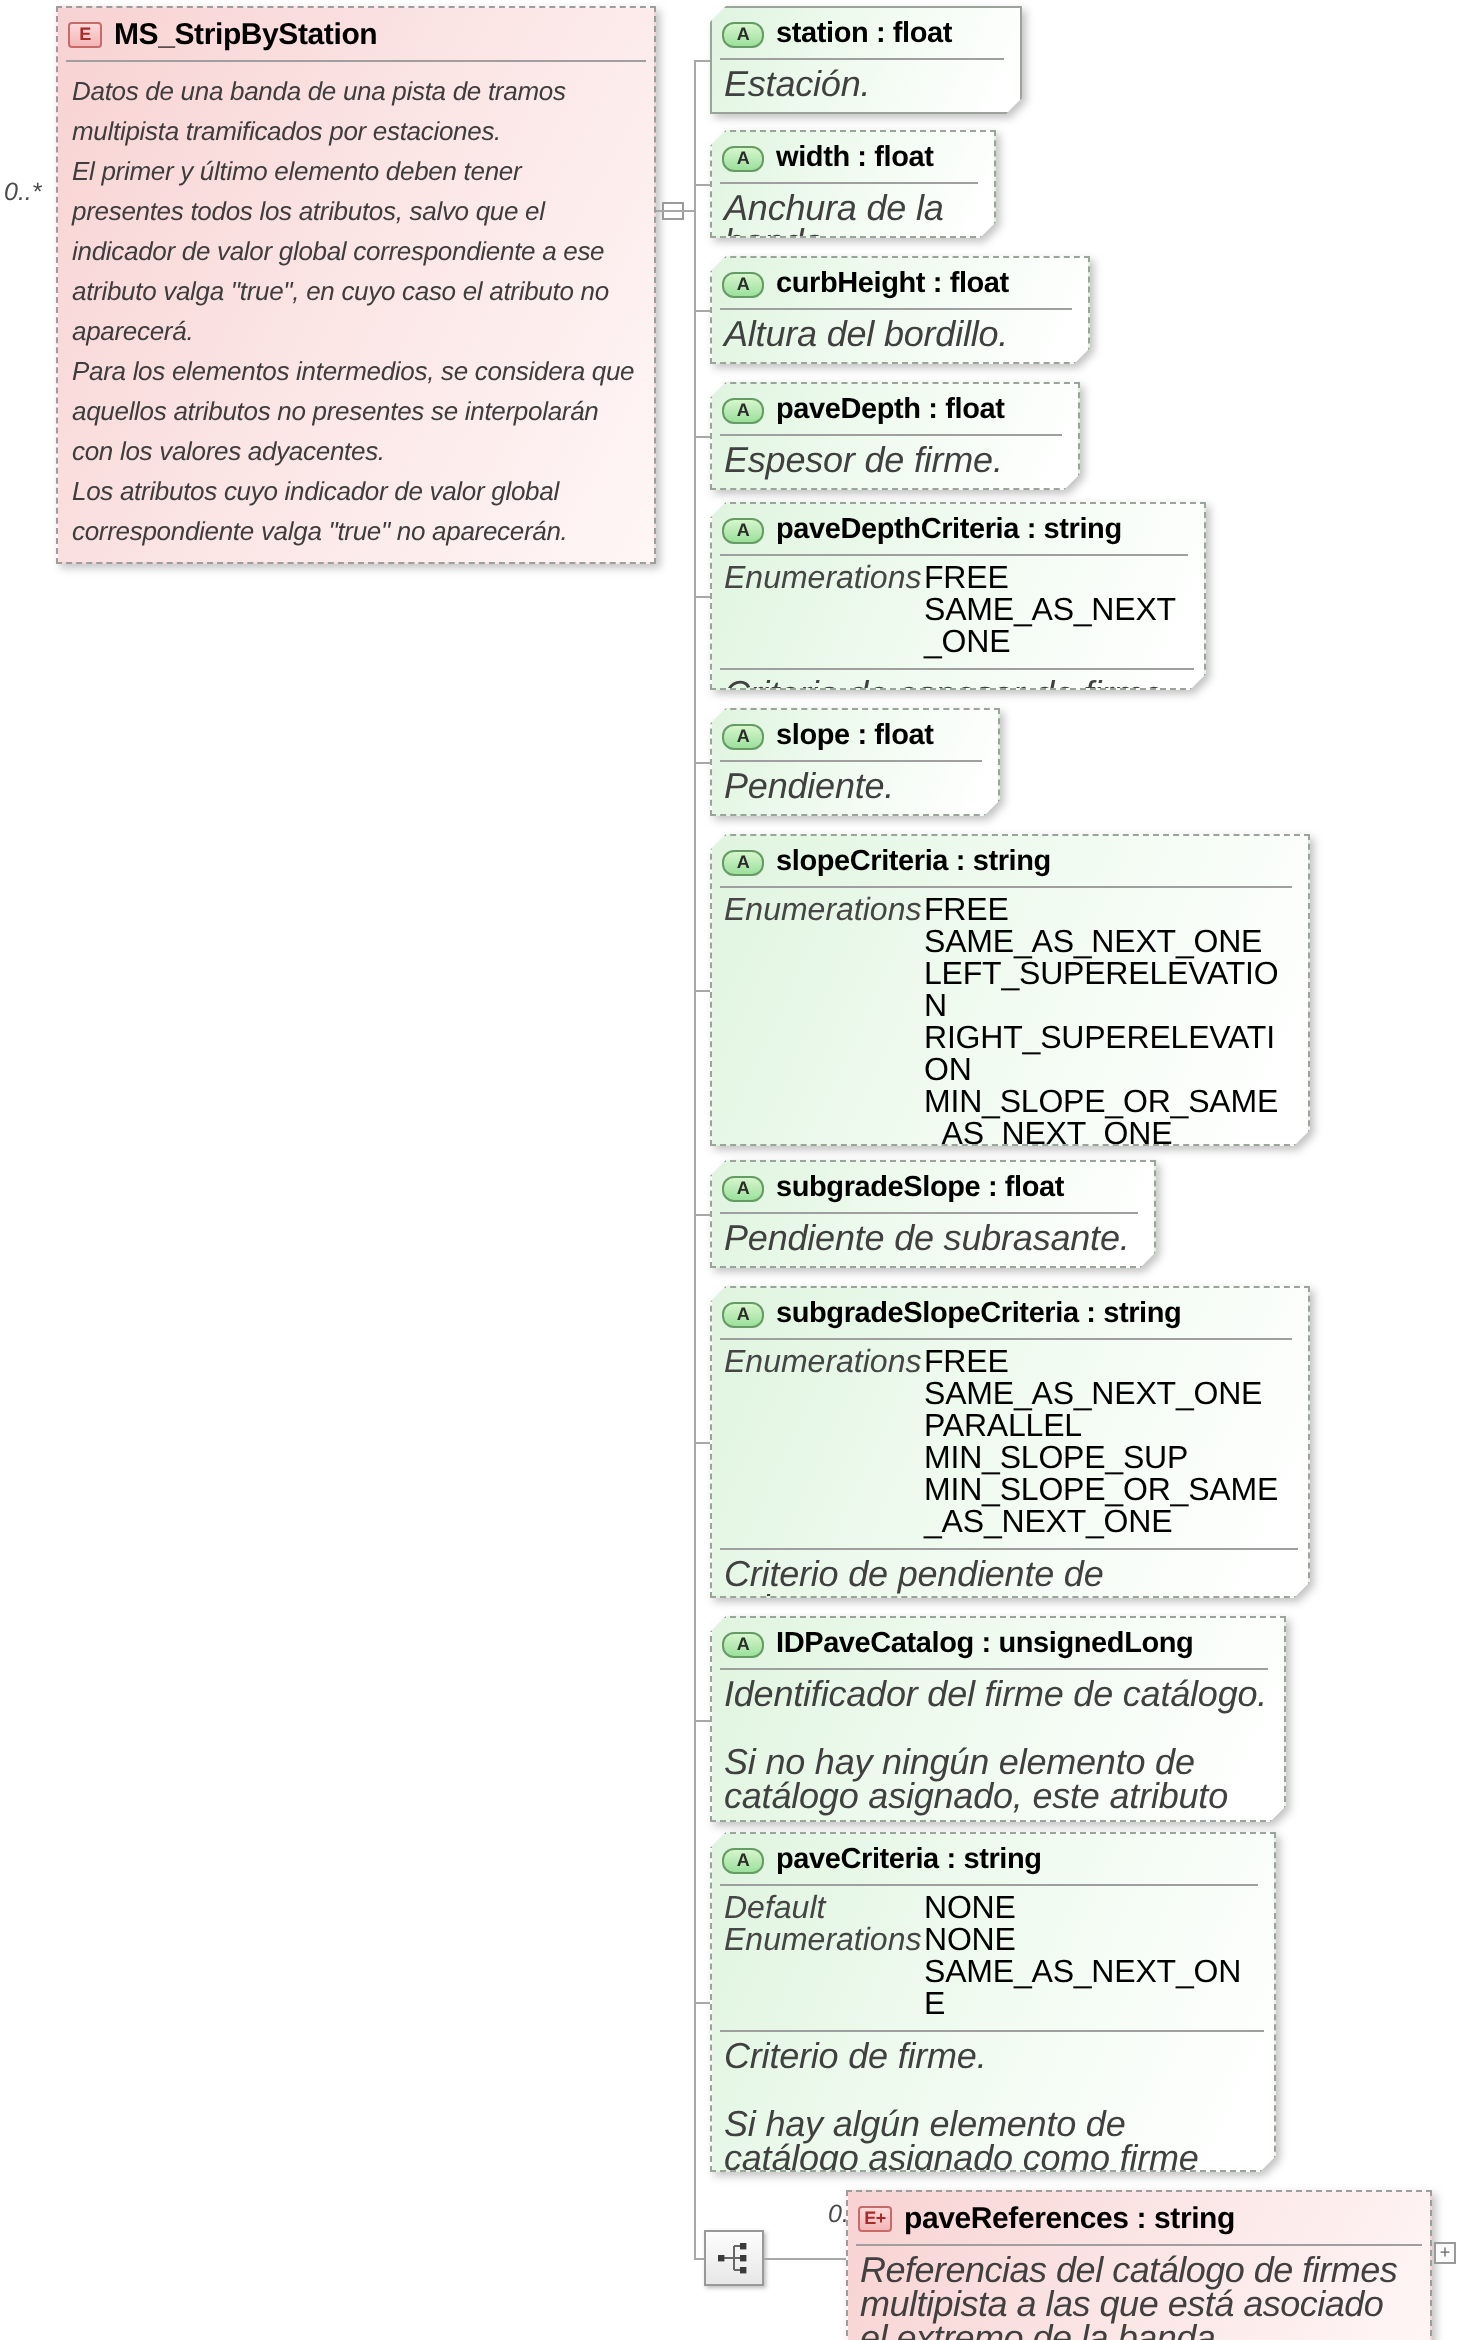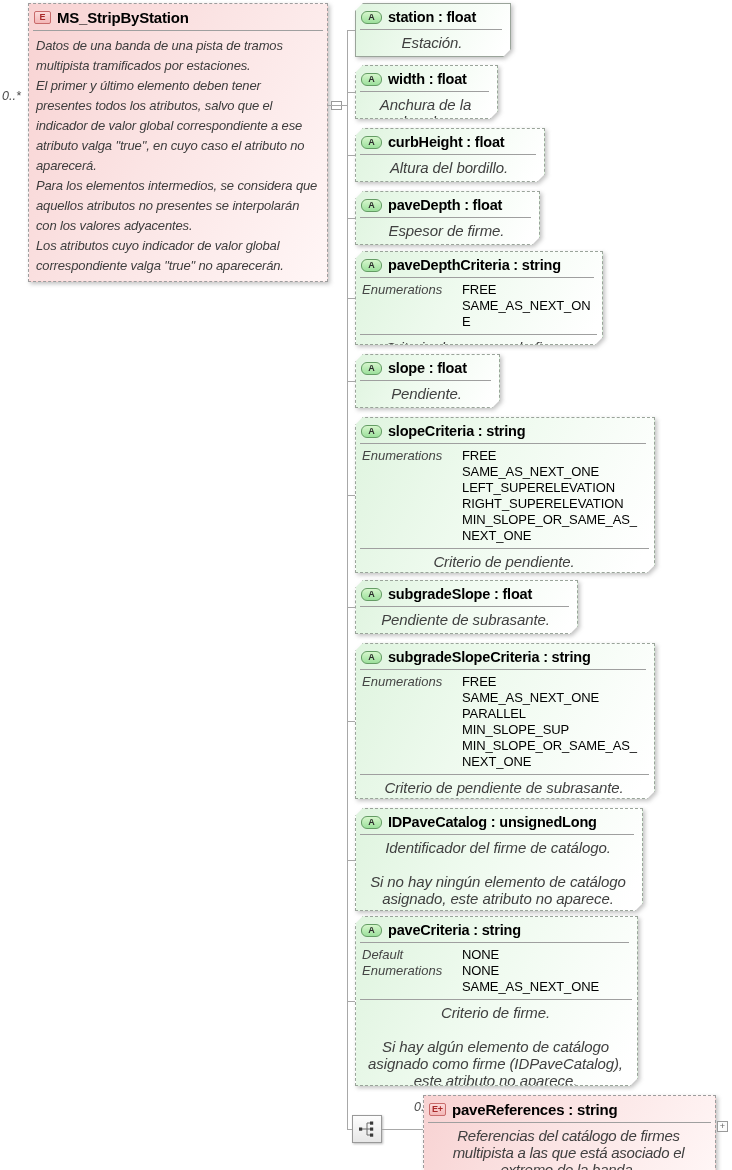--- a/index.html
+++ b/index.html
@@ -6,43 +6,43 @@
   #canvas{
     position:relative;width:732px;height:1170px;background:#ffffff;overflow:hidden;
     font-family:"Liberation Sans",sans-serif;
   }
   
   .cline{position:absolute;background:#a8a8a8;}
   
   .trow{display:flex;align-items:center;gap:6px;padding:5px 6px 4px 5px;
         font-weight:bold;font-size:14.5px;letter-spacing:-0.2px;color:#000;white-space:nowrap;overflow:hidden;}
   .sep{height:1px;background:#9f9f9f;margin:0 8px 0 4px;}
-  .desc{padding:4px 8px 4px 6px;font-style:italic;font-size:15px;line-height:17px;
-        color:#404040;letter-spacing:-0.1px;white-space:pre-line;text-align:center;}
+  .desc{padding:4px 8px 4px 6px;font-style:italic;font-size:18px;line-height:17px;
+        color:#404040;letter-spacing:-0.1px;white-space:pre-line;}
   
   .elem-box{position:absolute;box-sizing:border-box;border:1px dashed #9d9d9d;
         background:linear-gradient(118deg,#f8d2d2 0%,#fbe4e4 45%,#fff6f6 100%);
         filter:drop-shadow(2px 2px 2px rgba(120,120,120,0.45));}
   .e-icon{flex:0 0 auto;min-width:17px;height:13px;box-sizing:border-box;border:1px solid #c86a6a;
         border-radius:2px;background:linear-gradient(#fbdada,#f3b6b6);
         font-weight:bold;font-size:9px;line-height:11px;color:#a82a2a;text-align:center;padding:0 2px;}
   .elem-desc{padding:5px 8px 5px 7px;font-style:italic;font-size:13px;line-height:20px;
         color:#3d3d3d;letter-spacing:-0.15px;}
   
   .attr-box{position:absolute;filter:drop-shadow(2px 2px 2px rgba(120,120,120,0.45));}
   .attr-box .inner{box-sizing:border-box;width:100%;height:100%;overflow:hidden;
         border:1px dashed #9aa49a;
         background:linear-gradient(115deg,#dff4df 0%,#eefaee 40%,#ffffff 95%);
         clip-path:polygon(8px 0,100% 0,100% calc(100% - 8px),calc(100% - 8px) 100%,0 100%,0 8px);}
   .attr-box.solid .inner{border-style:solid;}
   .a-icon{flex:0 0 auto;width:21px;height:13px;box-sizing:border-box;border:1px solid #649c64;
         border-radius:6px;background:linear-gradient(#d6f6cc,#9ce09c);
         font-weight:bold;font-size:9px;line-height:11px;color:#2b2b2b;text-align:center;}
   .facets{display:grid;grid-template-columns:100px 1fr;padding:4px 8px 4px 6px;
-        font-size:13px;line-height:16px;}
+        font-size:16px;line-height:16px;}
   .flabel{font-style:italic;color:#454545;}
   .fvals{min-width:0;}
   .fval{font-weight:normal;color:#000;word-break:break-all;letter-spacing:-0.1px;}
   
   .mult{position:absolute;font-style:italic;font-size:12.5px;color:#4a4a4a;}
   .toggle{position:absolute;box-sizing:border-box;border:1px solid #9a9a9a;background:#ffffff;
         color:#666;font-size:9px;text-align:center;}
   #collapse-box{left:331px;top:101px;width:11px;height:9px;line-height:7px;}
   #expand-box{left:717px;top:1121px;width:11px;height:11px;line-height:9px;background:#fbfbfb;}
   #seq-icon{position:absolute;left:352px;top:1115px;width:30px;height:28px;box-sizing:border-box;

